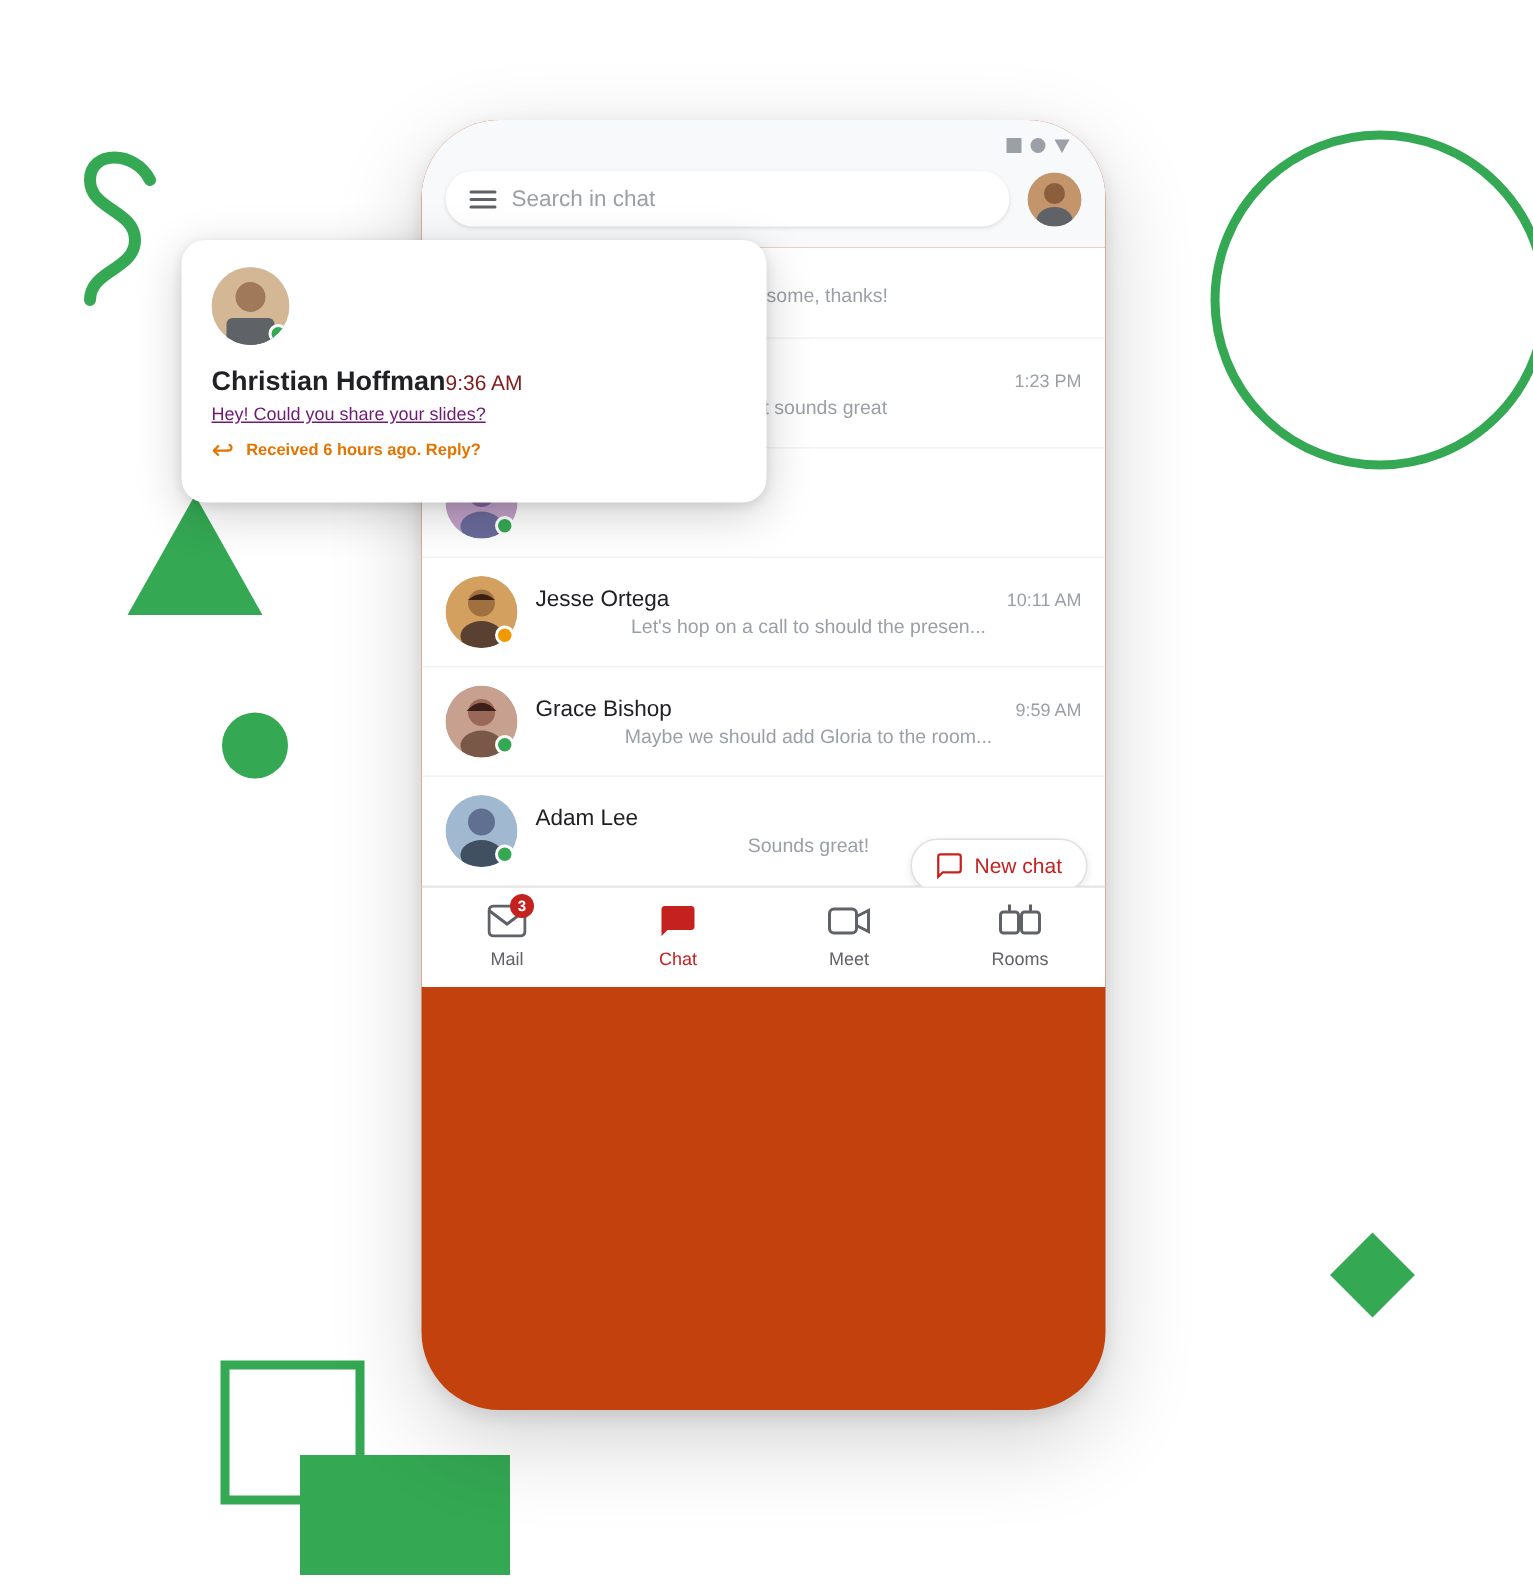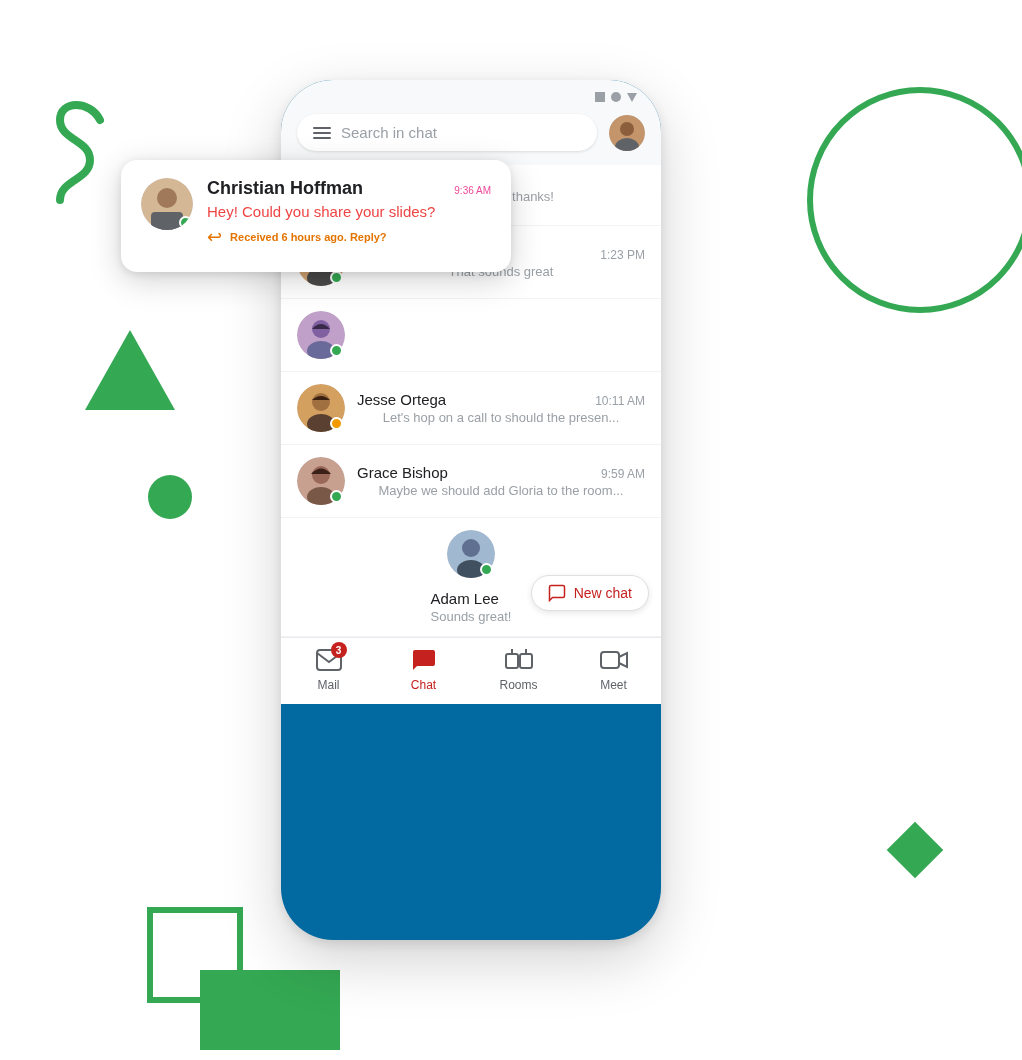--- a/index.html
+++ b/index.html
@@ -29,23 +29,23 @@
       transform: translateX(-50%);
       width: 700px;
       height: 1020px;
       z-index: 1;
     }
 
     .phone {
       position: absolute;
       top: 60px;
       left: 120px;
-      width: 380px;
+      width: 456px;
       height: 860px;
-      background: #0369a1;
+      background: #c2410c;
       border-radius: 52px;
       box-shadow: 0 20px 60px rgba(0,0,0,0.18), 0 4px 12px rgba(0,0,0,0.10);
       overflow: hidden;
       z-index: 2;
     }
 
     
     .status-bar {
       display: flex;
       justify-content: flex-end;
@@ -241,20 +241,21 @@
       border-radius: 16px;
       box-shadow: 0 8px 32px rgba(0,0,0,0.18), 0 2px 8px rgba(0,0,0,0.10);
       padding: 18px 20px 16px;
       z-index: 10;
     }
     .notif-header {
       display: flex;
       align-items: flex-start;
       gap: 14px;
       margin-bottom: 8px;
+      flex-direction: column;
     }
     .notif-avatar {
       width: 52px; height: 52px; border-radius: 50%;
       background: #e0e0e0; overflow: hidden; flex-shrink: 0;
       position: relative;
     }
     .notif-avatar svg { width: 100%; height: 100%; }
     .notif-avatar .status-dot { bottom: 1px; right: 1px; }
     .notif-text { flex: 1; }
     .notif-name-row {
@@ -262,26 +263,27 @@
       justify-content: space-between;
       align-items: baseline;
       margin-bottom: 4px;
     }
     .notif-name {
       font-size: 18px;
       font-weight: 600;
       color: #202124;
     }
     .notif-time {
-      font-size: 10px;
-      color: #ec4899;
+      font-size: 14px;
+      color: #7f1d1d;
     }
     .notif-message {
-      font-size: 15px;
-      color: #ef4444;
+      font-size: 12px;
+      color: #701a75;
+      text-decoration: underline;
     }
     .notif-action {
       display: flex;
       align-items: center;
       gap: 8px;
       margin-top: 6px;
     }
     .notif-action-text {
       font-size: 11px;
       font-weight: 700;
@@ -461,21 +463,21 @@
         </div>
         <div class="chat-content">
           <div class="chat-header-row">
             <span class="chat-name">Grace Bishop</span>
             <span class="chat-time">9:59 AM</span>
           </div>
           <div class="chat-preview">Maybe we should add Gloria to the room...</div>
         </div>
       </div>
 
-      <div class="chat-item" style="position:relative;flex-direction:column;">
+      <div class="chat-item" style="position:relative;">
         <div class="avatar-wrapper">
           <div class="avatar">
             <svg viewBox="0 0 48 48" xmlns="http://www.w3.org/2000/svg">
               <circle cx="24" cy="24" r="24" fill="#a0b8d0"></circle>
               <circle cx="24" cy="18" r="9" fill="#607090"></circle>
               <ellipse cx="24" cy="40" rx="14" ry="10" fill="#405060"></ellipse>
             </svg>
           </div>
           <div class="status-dot dot-green"></div>
         </div>
@@ -509,39 +511,39 @@
         <span class="nav-label">Mail</span>
       </div>
 
       <div class="nav-item">
         <div class="nav-icon">
           <svg width="26" height="24" viewBox="0 0 26 24" fill="none" xmlns="http://www.w3.org/2000/svg">
             <path d="M22 2H4C2.9 2 2 2.9 2 4V22L6 18H22C23.1 18 24 17.1 24 16V4C24 2.9 23.1 2 22 2Z" fill="#c5221f"></path>
           </svg>
         </div>
         <span class="nav-label active">Chat</span>
+      </div>
+
+      <div class="nav-item">
+        <div class="nav-icon">
+          <svg width="28" height="22" viewBox="0 0 28 22" fill="none" xmlns="http://www.w3.org/2000/svg">
+            <rect x="1" y="3" width="18" height="16" rx="3" stroke="#5f6368" stroke-width="2" fill="none"></rect>
+            <path d="M19 8L27 4V18L19 14" stroke="#5f6368" stroke-width="2" fill="none"></path>
+          </svg>
+        </div>
+        <span class="nav-label">Meet</span>
       </div>
 
       <div class="nav-item">
         <div class="nav-icon">
           <svg width="28" height="24" viewBox="0 0 28 24" fill="none" xmlns="http://www.w3.org/2000/svg">
             <rect x="1" y="6" width="12" height="14" rx="2" stroke="#5f6368" stroke-width="2" fill="none"></rect>
             <rect x="15" y="6" width="12" height="14" rx="2" stroke="#5f6368" stroke-width="2" fill="none"></rect>
             <line x1="7" y1="1" x2="7" y2="6" stroke="#5f6368" stroke-width="2"></line>
             <line x1="21" y1="1" x2="21" y2="6" stroke="#5f6368" stroke-width="2"></line>
           </svg>
         </div>
         <span class="nav-label">Rooms</span>
       </div>
 
-      <div class="nav-item">
-        <div class="nav-icon">
-          <svg width="28" height="22" viewBox="0 0 28 22" fill="none" xmlns="http://www.w3.org/2000/svg">
-            <rect x="1" y="3" width="18" height="16" rx="3" stroke="#5f6368" stroke-width="2" fill="none"></rect>
-            <path d="M19 8L27 4V18L19 14" stroke="#5f6368" stroke-width="2" fill="none"></path>
-          </svg>
-        </div>
-        <span class="nav-label">Meet</span>
-      </div>
-
     </div>
   </div>
 </div>
 
 </body></html>

